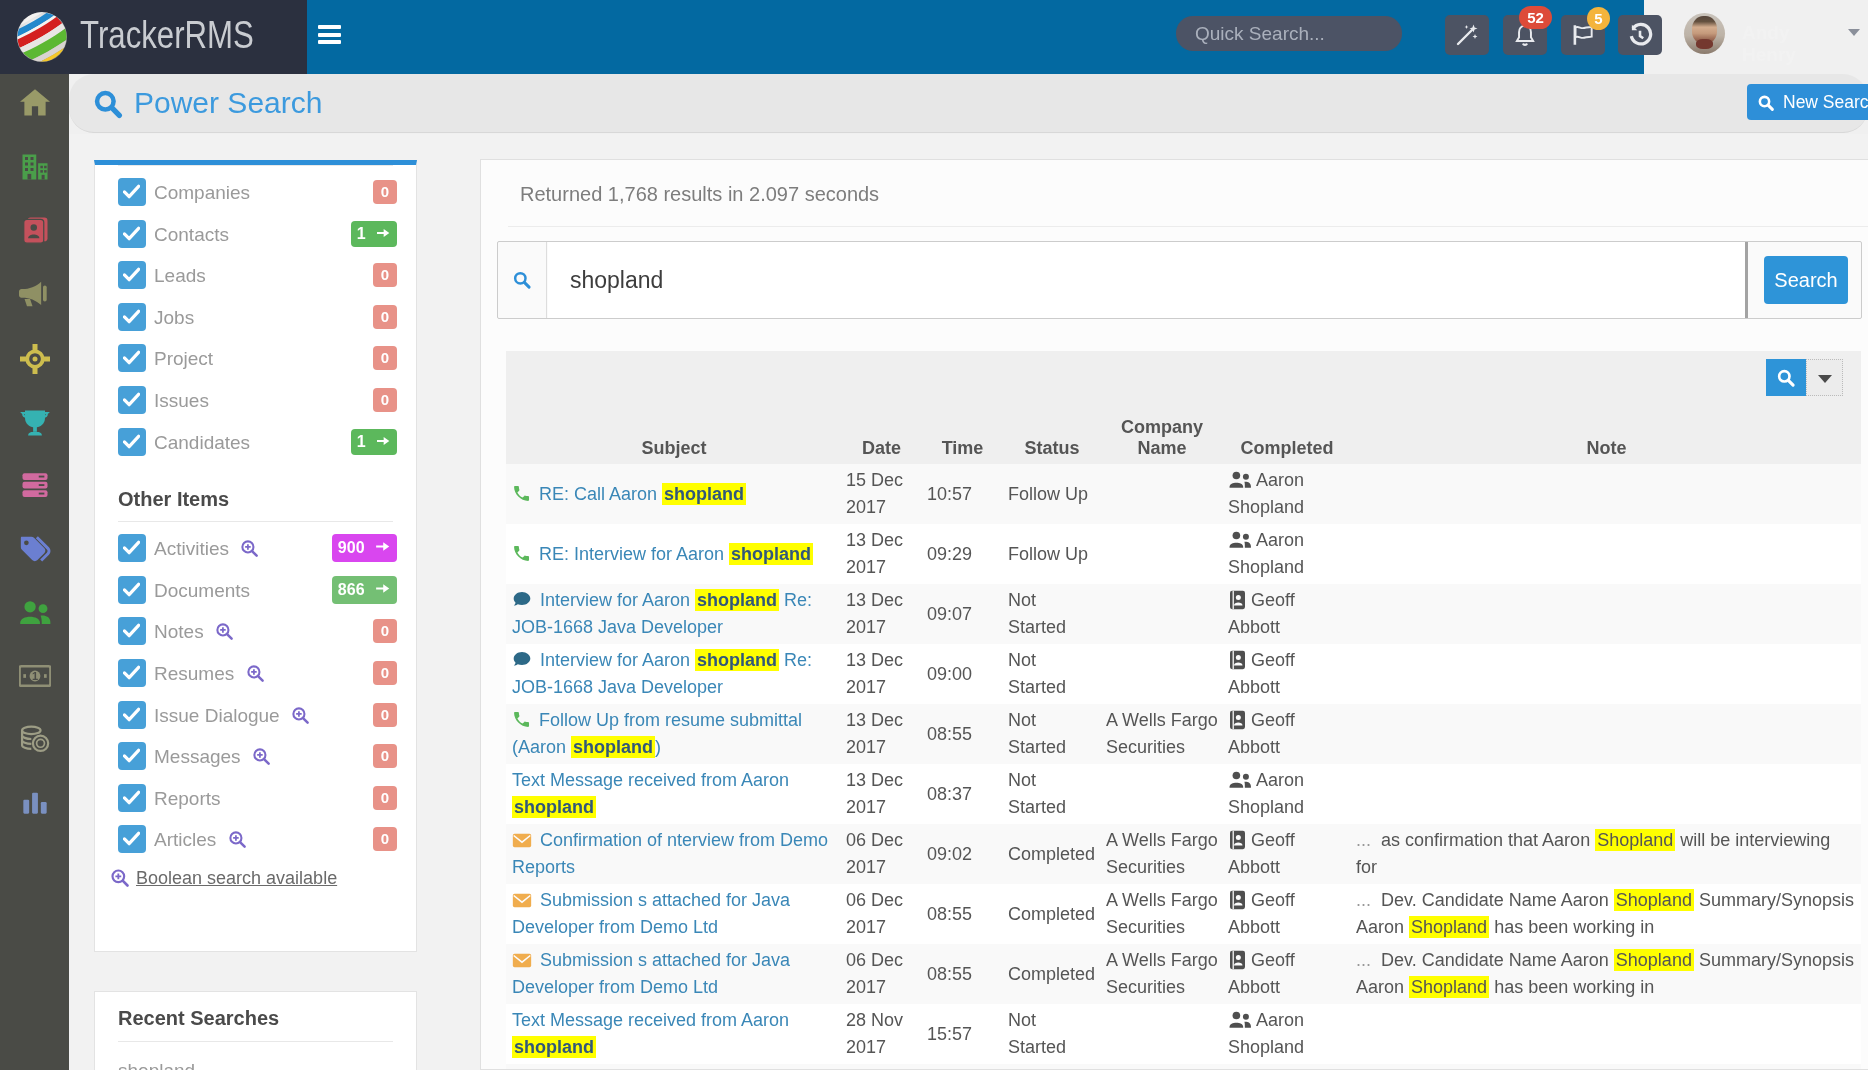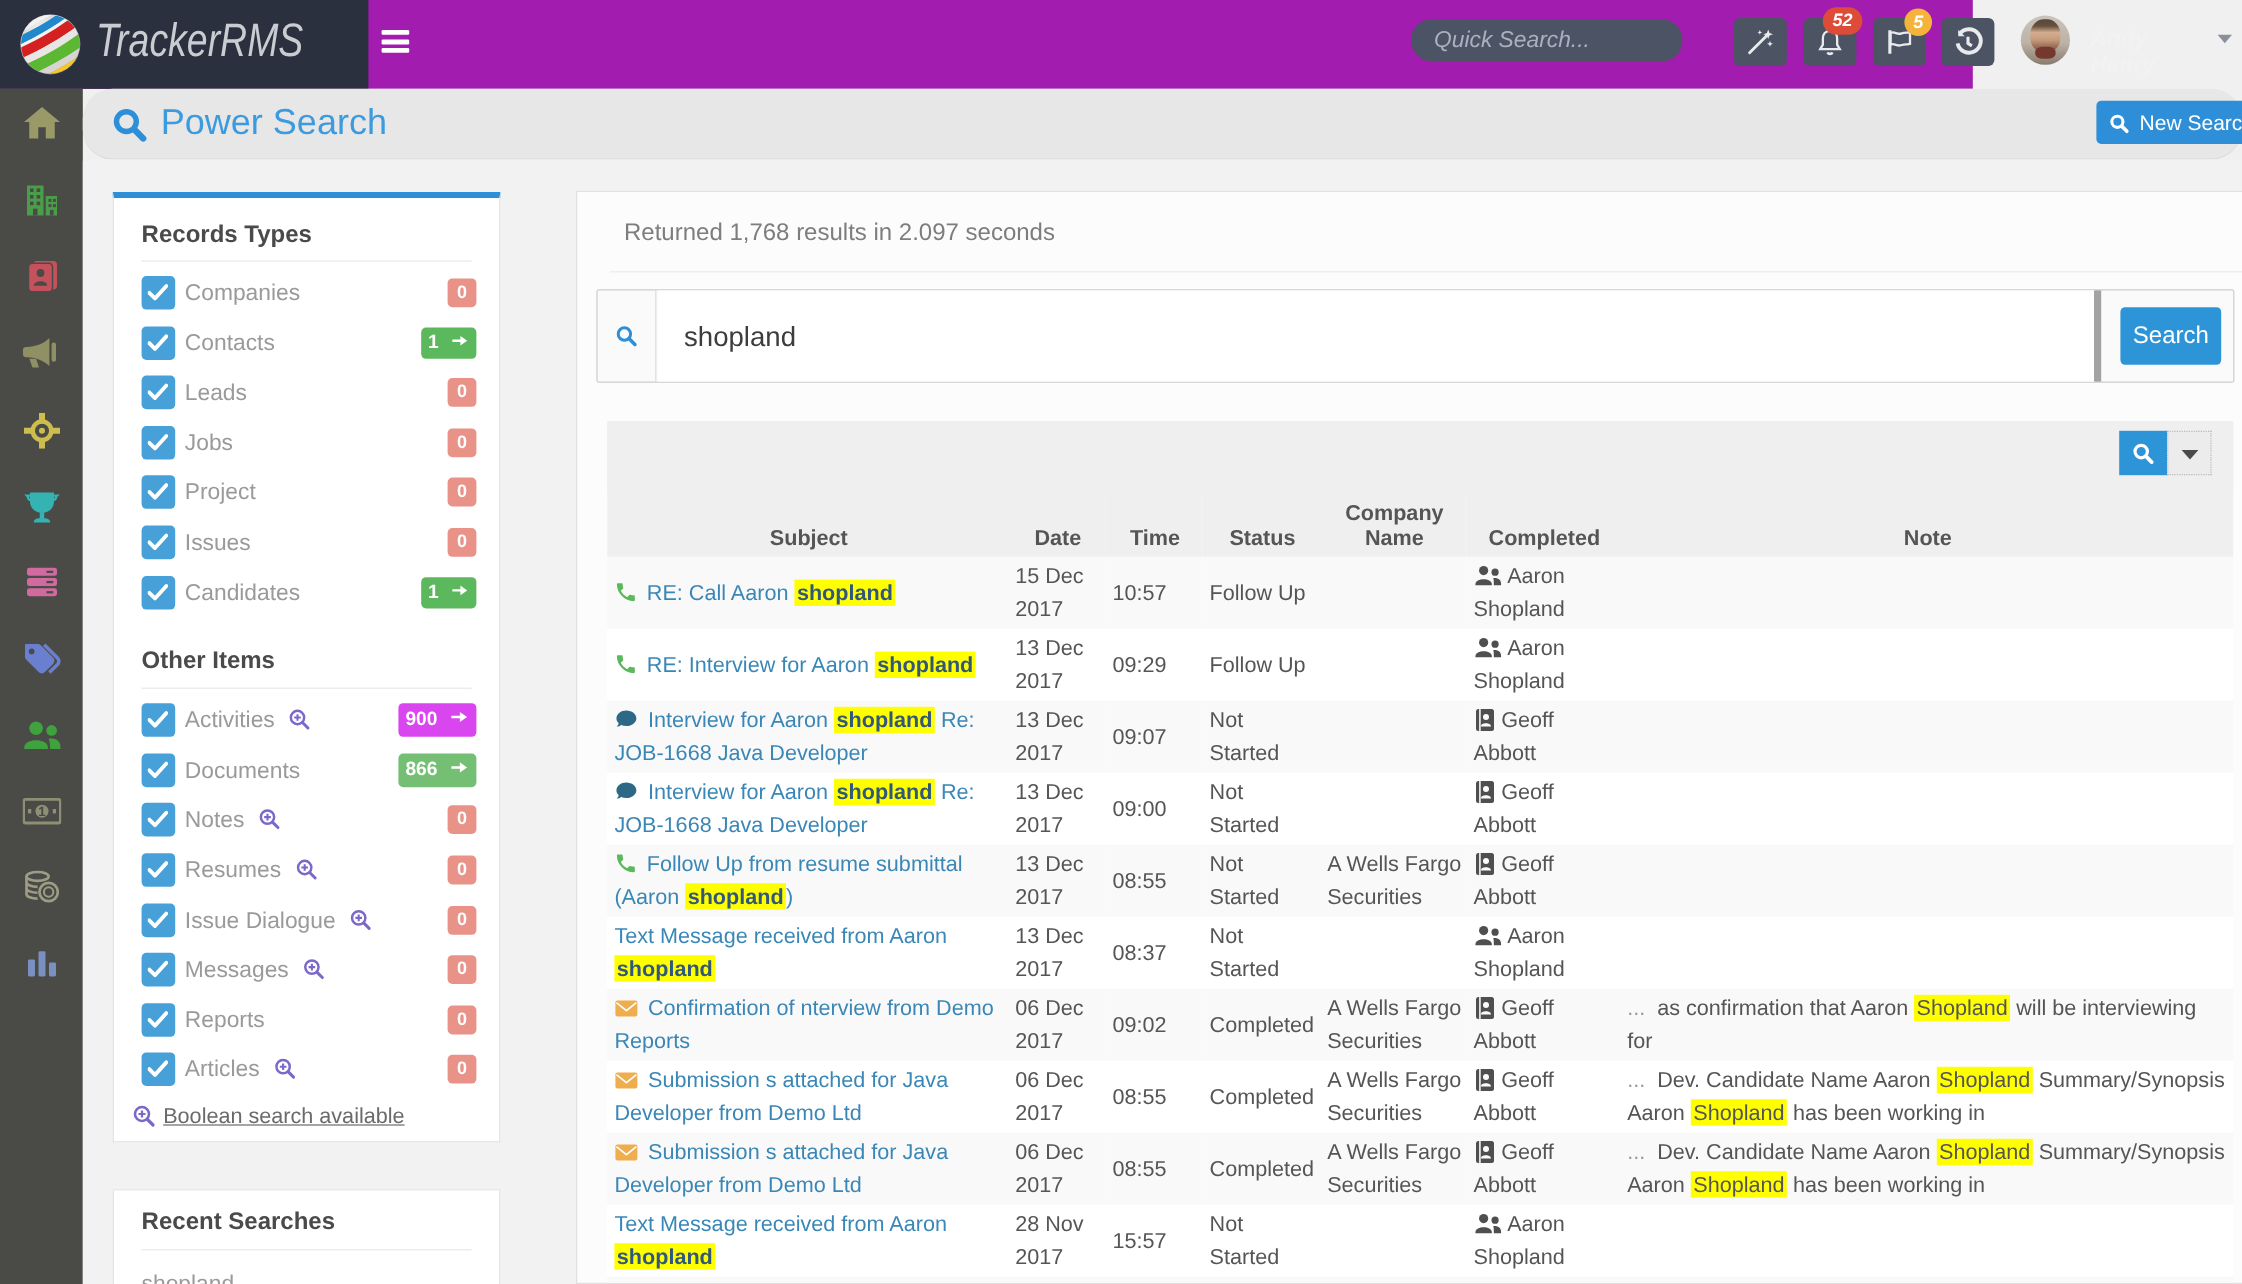--- a/index.html
+++ b/index.html
@@ -1,18 +1,18 @@
 <!DOCTYPE html>
 <html><head>
 <meta charset="utf-8">
 <style>
 * { margin:0; padding:0; box-sizing:border-box; }
 html,body { width:1868px; height:1070px; overflow:hidden; font-family:"Liberation Sans",sans-serif; background:#f0f0f0; }
 
-#navbar { position:absolute; left:0; top:0; width:1644px; height:74px; background:#a21caf;font-style:italic; }
+#navbar { position:absolute; left:0; top:0; width:1644px; height:74px; background:#0369a1; }
 #logoblock { position:absolute; left:0; top:0; width:307px; height:74px; background:#2b303f; }
 #logotxt { position:absolute; left:80px; top:13px; font-size:39px; color:#c9ccd1; font-weight:400; transform:scaleX(0.8); transform-origin:left center; white-space:nowrap; }
 #burger { position:absolute; left:318px; top:25px; width:23px; height:22px; }
 #burger div { height:4px; background:#fff; margin-bottom:3.5px; border-radius:1px; }
 #qsearch { position:absolute; left:1176px; top:16px; width:226px; height:35px; background:#4c5365; border-radius:17px; color:#aab0bc; font-size:19px; line-height:35px; padding-left:19px; }
 .navbtn { position:absolute; top:15px; width:44px; height:40px; background:#4c5363; border-radius:5px; }
 .navbtn svg { position:absolute; left:50%; top:50%; transform:translate(-50%,-50%); }
 #nb1 { left:1445px; } #nb2 { left:1503px; } #nb3 { left:1561px; } #nb4 { left:1618px; }
 .badge52 { position:absolute; left:1519px; top:6px; min-width:33px; height:23px; background:#dd4b39; border-radius:12px; color:#fff; font-size:15px; font-weight:bold; text-align:center; line-height:23px; padding:0 2px; }
 .badge5 { position:absolute; left:1587px; top:7px; width:23px; height:23px; background:#f4b43c; border-radius:12px; color:#fff; font-size:15px; font-weight:bold; text-align:center; line-height:23px; }
@@ -46,21 +46,21 @@
 .b0 { position:absolute; right:19px; top:9px; width:24px; height:24px; background:#e89288; border-radius:4px; color:#fff; font-size:15px; font-weight:bold; text-align:center; line-height:24px; }
 .bgrn { position:absolute; right:19px; top:8px; height:26px; border-radius:4px; color:#fff; font-size:16px; font-weight:bold; text-align:center; line-height:26px; padding:0 6px; }
 .bgrn svg { vertical-align:-2px; margin-left:5px; }
 
 #rescard { position:absolute; left:411px; top:25px; width:1539px; height:911px; background:#fcfcfc; border:1px solid #e0e0e0; overflow:hidden;padding-left:27px; }
 #returned { font-size:20px; color:#7d7d7d; padding:23px 0 20px 12px; border-bottom:1px solid #ececec; }
 #searchwrap { position:absolute; left:16px; top:81px; width:1365px; height:78px; border:1px solid #ccc; border-radius:2px; background:#fafafa; }
 #sw-icon { position:absolute; left:0; top:0; width:49px; height:76px; border-right:1px solid #ddd; }
 #sw-icon svg { position:absolute; left:14px; top:28px; }
 #sw-input { position:absolute; left:50px; top:0; width:1199px; height:76px; background:#fff; font-size:23px; color:#3d3d3d; line-height:76px; padding-left:22px; }
-#sw-btnarea { position:absolute; right:0; top:0; width:116px; height:76px; border-left:6px solid #a3a3a3; }
+#sw-btnarea { position:absolute; right:0; top:0; width:116px; height:76px; border-left:3px solid #a3a3a3; }
 #sw-btn { position:absolute; left:16px; top:14px; width:84px; height:48px; background:#2e94d8; border-radius:4px; color:#fff; font-size:20px; text-align:center; line-height:48px; }
 
 #tablearea { position:absolute; left:25px; top:191px; width:1355px; }
 #thead-band { background:#efefef; }
 #filterrow { position:relative; height:60px; background:#efefef; }
 #filter-input { position:absolute; right:95px; top:8px; width:228px; height:37px; background:#fff; border:1px solid #ccc; font-size:19px; color:#8a8a8a; line-height:35px; padding-left:13px; }
 #filter-btn { position:absolute; right:55px; top:8px; width:40px; height:37px; background:#2e94d8; }
 #filter-btn svg { position:absolute; left:10px; top:9px; }
 #filter-dd { position:absolute; right:18px; top:8px; width:37px; height:37px; background:#ececec; border:1px dotted #bbb; }
 #filter-dd:after { content:""; position:absolute; left:11px; top:15px; border-left:7px solid transparent; border-right:7px solid transparent; border-top:8px solid #4a4a4a; }
@@ -258,21 +258,20 @@
     </svg>
   <div id="pstitle">Power Search</div>
   <div id="newsearch"><svg width="18" height="18" viewBox="0 0 24 24">
         <circle cx="10" cy="10" r="6.2" fill="none" stroke="#fff" stroke-width="3.4"></circle>
         <line x1="14.8" y1="14.8" x2="20.5" y2="20.5" stroke="#fff" stroke-width="4" stroke-linecap="round"></line>
       </svg>New Search</div>
 </div>
 
 <div id="content">
   <div class="lcard" id="card1">
-    <div class="cardh" style="padding-top:20px;padding-bottom:9px;">Records Types</div>
     <div class="carddiv"></div>
     <div style="height:5px"></div>
     <div class="crow">
         <div class="cbox">
           <svg width="17" height="15" viewBox="0 0 18 15">
             <path d="M1.5 8 L6.5 13 L16.5 2" fill="none" stroke="#fff" stroke-width="3.4" stroke-linecap="round" stroke-linejoin="round"></path>
           </svg>
         </div>
         <div class="clabel">Companies</div>
         <div class="b0">0</div>

